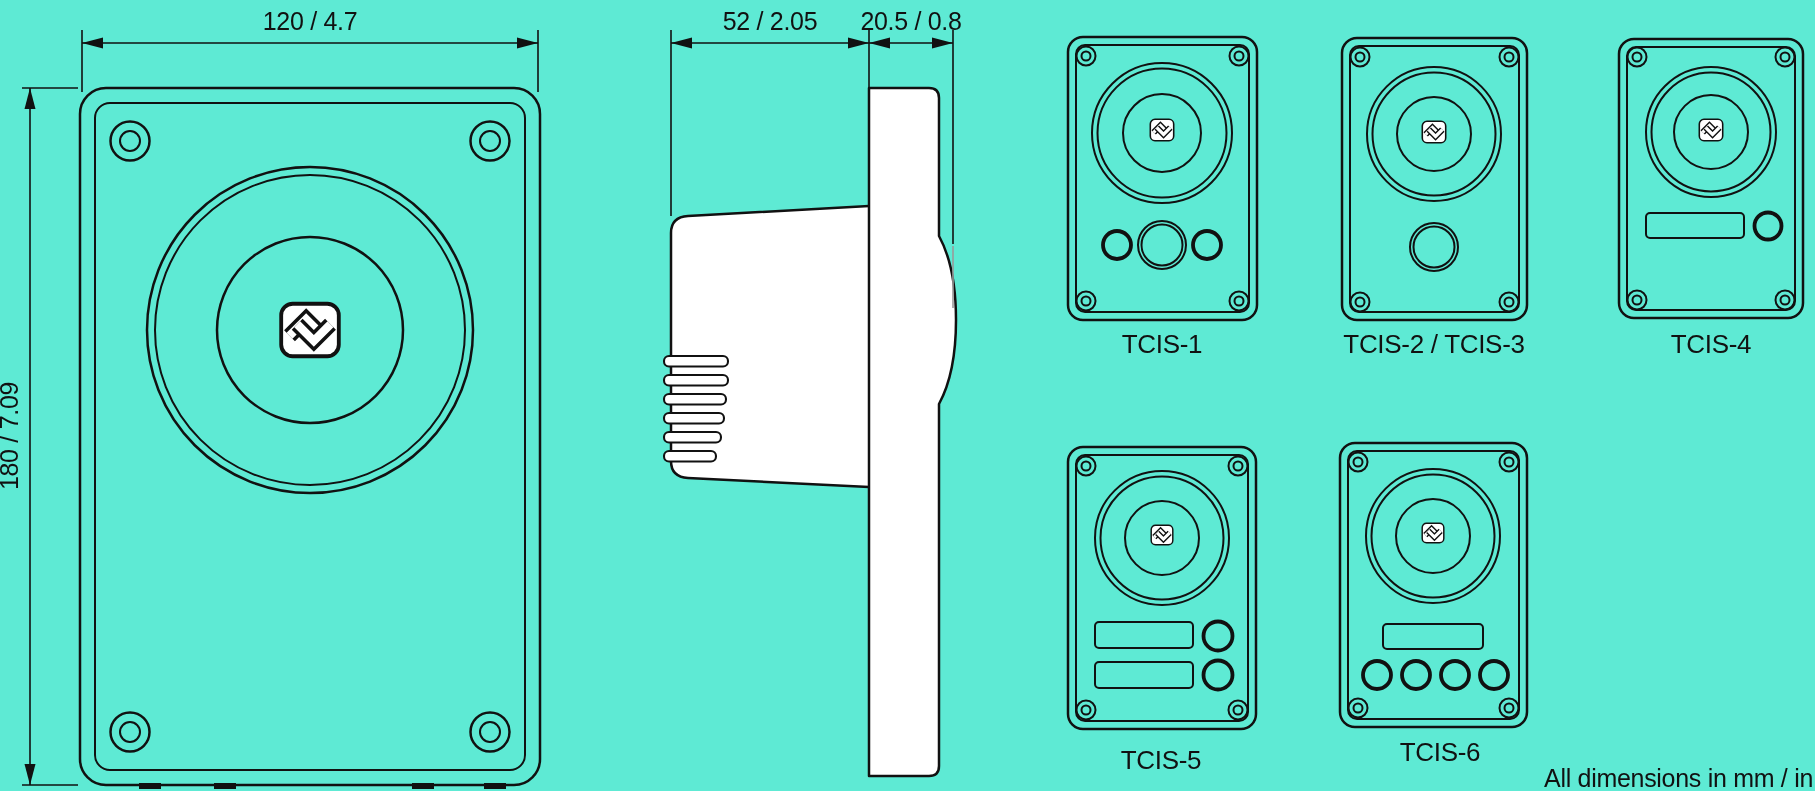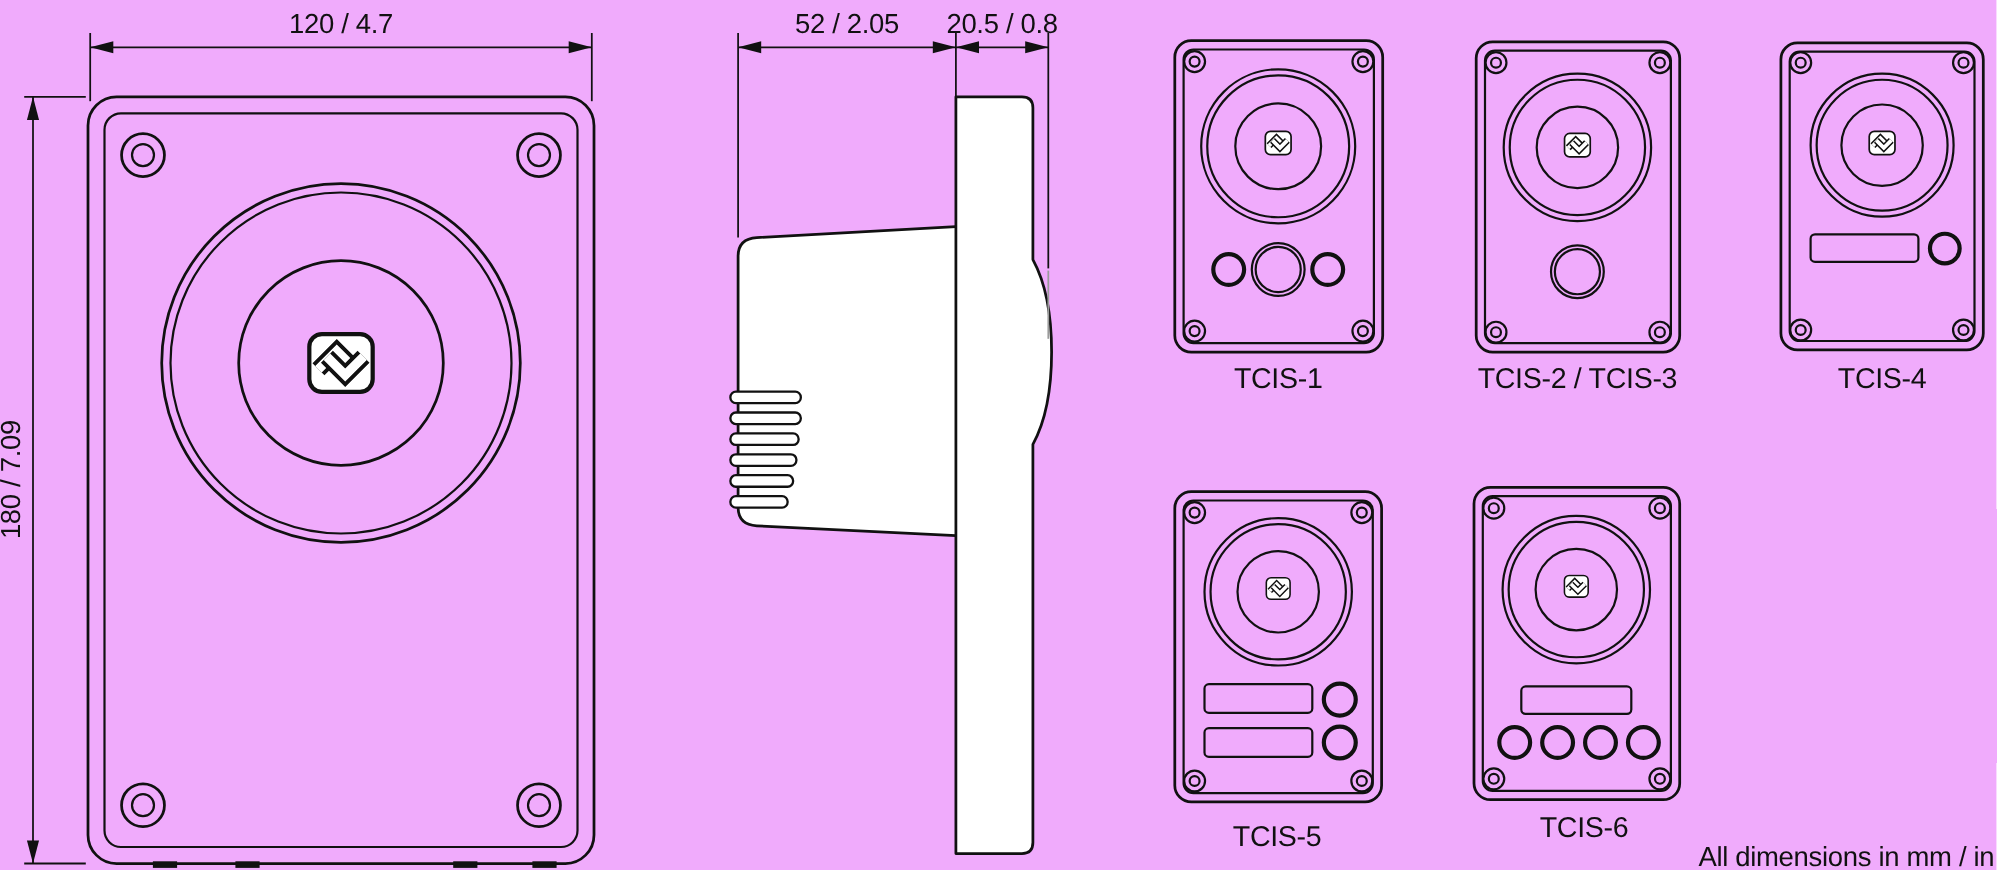--- a/index.html
+++ b/index.html
@@ -1,16 +1,16 @@
 <!DOCTYPE html>
 <html><head>
 <meta charset="utf-8">
 <style>
   html,body{margin:0;padding:0;background:#ffffff;}
-  #canvas{position:relative;width:1815px;height:791px;background:#f0abfc;overflow:hidden;}
+  #canvas{position:relative;width:1815px;height:791px;background:#5eead4;overflow:hidden;}
   svg{display:block;}
   text{font-family:"Liberation Sans",sans-serif;fill:#111;letter-spacing:-0.3px;}
   .dim-text{font-size:25px;}
   .label-text{font-size:26px;}
   .footer-text{font-size:25px;}
   .ln{stroke:#111;fill:none;stroke-width:2.5;stroke-linejoin:round;}
   .ln2{stroke:#111;fill:none;stroke-width:2;stroke-linejoin:round;}
   .lnw{stroke:#111;fill:#fff;stroke-width:2.5;stroke-linejoin:round;}
   .lnw2{stroke:#111;fill:#fff;stroke-width:2.1;stroke-linejoin:round;}
   .dim{stroke:#111;fill:none;stroke-width:1.6;}

